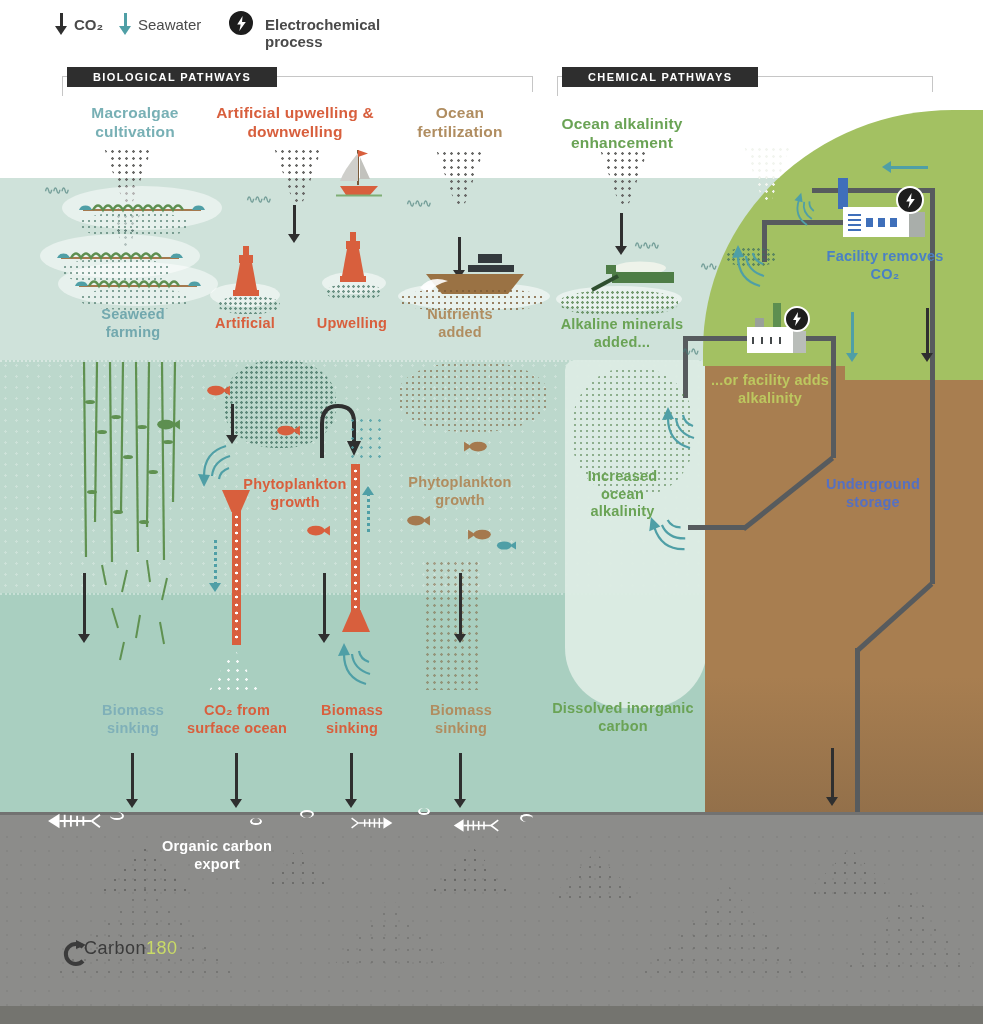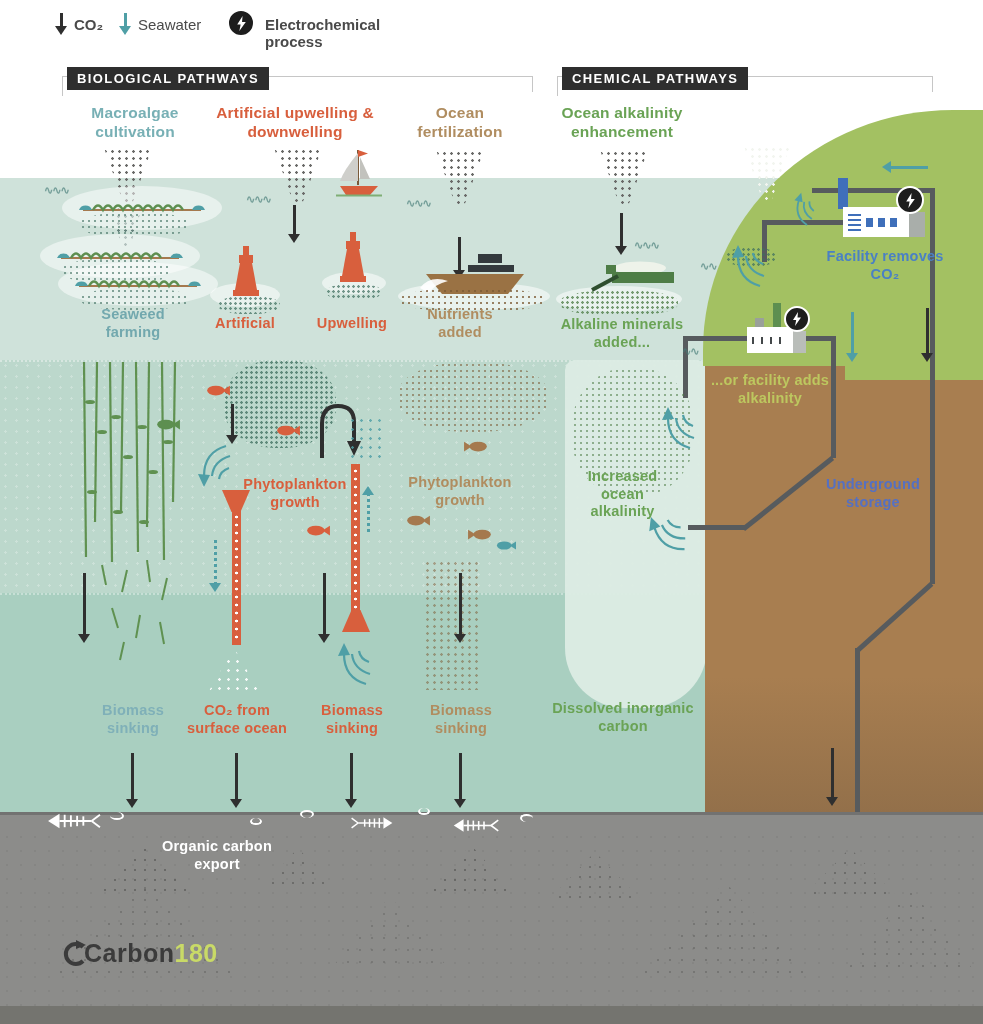--- a/index.html
+++ b/index.html
@@ -19,22 +19,22 @@
   .b-deep{top:593px;height:219px;background:var(--deep);border-top:2px dotted rgba(255,255,255,.35)}
   .b-floor{top:812px;height:212px;background:var(--floor);box-shadow:inset 0 3px 0 rgba(0,0,0,.18)}
   .b-floor-strip{top:1006px;height:18px;background:#74746f}
   .plume{left:565px;top:360px;width:142px;height:348px;background:var(--plume);border-radius:10px 10px 60px 60px;opacity:.95}
   .land{left:703px;top:110px;width:280px;height:256px;background:var(--land);border-top-left-radius:250px 240px}
   .land-step{left:845px;top:362px;width:138px;height:18px;background:var(--land)}
   .soil{left:705px;top:362px;width:278px;height:450px;background:linear-gradient(#a87e50 0 70%,#93704a 100%)}
   
   .lbl{position:absolute;text-align:center;font-weight:700;font-size:14.5px;line-height:1.22;letter-spacing:.2px}
   .coltitle{font-size:15.5px}
-  .badge{position:absolute;background:#2e2e2e;color:#fff;font-size:13px;font-weight:700;
-         letter-spacing:1.4px;padding:4px 10px;white-space:nowrap}
+  .badge{position:absolute;background:#2e2e2e;color:#fff;font-size:11px;font-weight:700;
+         letter-spacing:1.4px;padding:4px 26px;white-space:nowrap}
   .bracket{position:absolute;height:1px;background:#c6c6c6}
   .tick{position:absolute;width:1px;background:#c6c6c6}
   
   .arrow{position:absolute;width:13px;--c:var(--dark)}
   .arrow::before{content:"";position:absolute;left:5.2px;top:0;bottom:7px;width:2.6px;background:var(--c)}
   .arrow::after{content:"";position:absolute;left:0;bottom:0;width:0;height:0;
     border-left:6.5px solid transparent;border-right:6.5px solid transparent;border-top:9px solid var(--c)}
   .arrow.up::before{top:7px;bottom:0}
   .arrow.up::after{bottom:auto;top:0;border-top:none;border-bottom:9px solid var(--c)}
   .arrow.teal{--c:var(--tealarrow)}
@@ -59,21 +59,21 @@
   .fun-down{clip-path:polygon(0 0,100% 0,66% 100%,34% 100%)}
   .fun-up{clip-path:polygon(34% 0,66% 0,100% 100%,0 100%)}
   
   .bolt{position:absolute;background:#1d1d1d;border-radius:50%;display:flex;align-items:center;justify-content:center;border:2px solid #fff}
   .splash{position:absolute;background:rgba(255,255,255,.55);border-radius:50%}
   .sq{position:absolute;color:rgba(70,125,120,.65);font-size:11px;letter-spacing:-1px;font-weight:700}
   .farm-row{position:absolute;background:rgba(255,255,255,.5);border-radius:50%;
     display:flex;align-items:center;justify-content:center}
   .grain{position:absolute;left:0;width:983px;pointer-events:none;opacity:.25;
     background-image:radial-gradient(circle,#ffffff 1px,transparent 1.2px);background-size:11px 11px}
-  .brand{position:absolute;font-size:25px;font-weight:700;letter-spacing:.5px;color:#3b3b3b;display:flex;align-items:center}
+  .brand{position:absolute;font-size:18px;font-weight:400;letter-spacing:.5px;color:#3b3b3b;display:flex;}
   .brand .num{color:#c9da67}
 </style>
 </head>
 <body>
 
 <div id="canvas">
 
   <div class="band b-surf"></div>
   <div class="band b-mid"></div>
   <div class="band b-deep"></div>
@@ -103,21 +103,21 @@
   <div class="tick" style="left:532px;top:76px;height:16px"></div>
   <div class="badge" style="left:67px;top:67px">BIOLOGICAL PATHWAYS</div>
   <div class="bracket" style="left:557px;top:76px;width:376px"></div>
   <div class="tick" style="left:557px;top:76px;height:20px"></div>
   <div class="tick" style="left:932px;top:76px;height:16px"></div>
   <div class="badge" style="left:562px;top:67px">CHEMICAL PATHWAYS</div>
 
   <div class="lbl coltitle" style="left:65px;top:104px;width:140px;color:var(--tealtxt)">Macroalgae cultivation</div>
   <div class="lbl coltitle" style="left:207px;top:104px;width:176px;color:var(--red)">Artificial upwelling &amp; downwelling</div>
   <div class="lbl coltitle" style="left:395px;top:104px;width:130px;color:var(--browntxt)">Ocean fertilization</div>
-  <div class="lbl coltitle" style="left:545px;top:104px;width:154px;color:var(--greentxt)">Ocean alkalinity enhancement</div>
+  <div class="lbl coltitle" style="left:545px;top:115px;width:154px;color:var(--greentxt)">Ocean alkalinity enhancement</div>
 
   <div class="dots tri-down" style="left:102px;top:148px;width:52px;height:56px"></div>
   <div class="dots tri-down" style="left:108px;top:206px;width:36px;height:44px;--dc:#4a6a64;opacity:.8"></div>
   <div class="dots tri-down" style="left:272px;top:148px;width:52px;height:56px"></div>
   <div class="dots tri-down" style="left:434px;top:150px;width:52px;height:56px"></div>
   <div class="dots tri-down" style="left:598px;top:150px;width:52px;height:56px"></div>
   <div class="dots tri-down" style="left:742px;top:146px;width:50px;height:56px;--dc:#f2f5ef;z-index:4"></div>
 
   <div class="farm-row" style="left:62px;top:186px;width:160px;height:44px">
     <svg width="130" height="26" viewBox="0 0 130 26">

